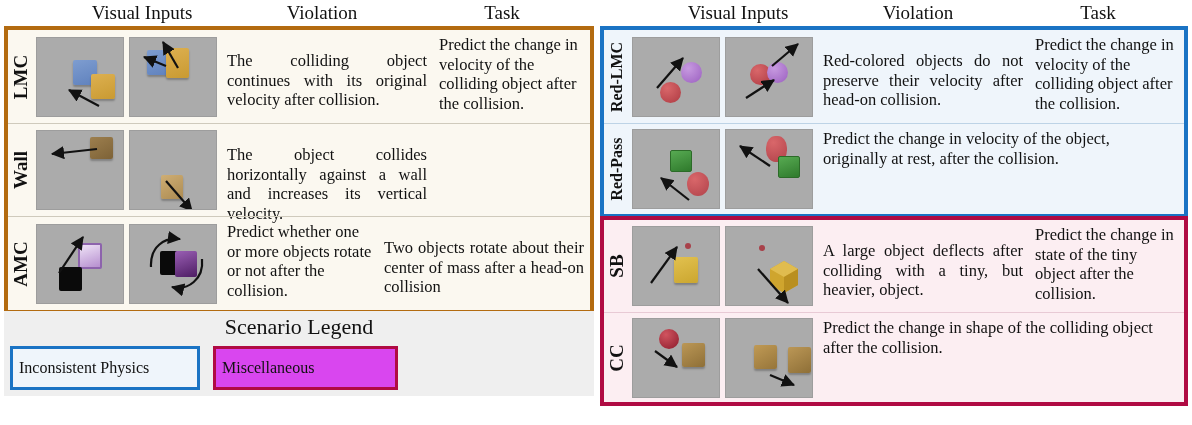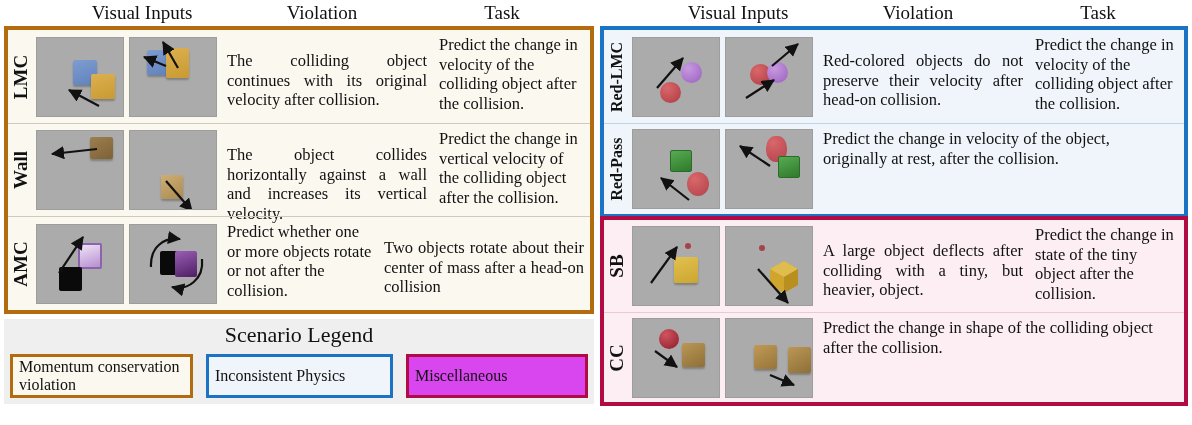--- a/index.html
+++ b/index.html
@@ -139,21 +139,20 @@
             <defs>
                 <marker id="ah4" markerWidth="7" markerHeight="7" refX="5.5" refY="3" orient="auto">
                   <path d="M0,0 L6,3 L0,6 z" fill="#111"></path>
                 </marker>
               </defs>
             <line x1="36" y1="50" x2="62" y2="80" stroke="#111" stroke-width="2.2" marker-end="url(#ah4)"></line>
           </svg>
         </div>
       </div>
       <div class="cell violation">The object collides horizontally against a wall and increases its vertical velocity.</div>
-      <div class="cell task">Predict the change in vertical velocity of the colliding object after the collision.</div>
     </div>
 
     <div class="srow" style="height:94px;">
       <div class="rowlabel">
         <span>AMC</span>
       </div>
       <div class="thumbs">
         <div class="thumb">
           <div class="obj sq" style="left:41px;top:18px;width:24px;height:26px;background:linear-gradient(160deg,#efe3f7,#b68fcf);border:2px solid #8d63ad;box-sizing:border-box;"></div>
           <div class="obj sq" style="left:22px;top:42px;width:23px;height:24px;background:#0a0a0a;"></div>
@@ -178,26 +177,23 @@
             <path d="M21,42 C20,22 34,12 50,14" fill="none" stroke="#111" stroke-width="2.2" marker-end="url(#ah6)"></path>
             <path d="M72,34 C74,54 58,66 42,62" fill="none" stroke="#111" stroke-width="2.2" marker-end="url(#ah6)"></path>
           </svg>
         </div>
       </div>
       <div class="cell task">Predict whether one or more objects rotate or not after the collision.</div>
       <div class="cell violation">Two objects rotate about their center of mass after a head-on collision</div>
     </div>
   </div>
 
-  <div class="legend" style="left:4px;top:319px;width:590px;height:85px;">
+  <div class="legend" style="left:4px;top:311px;width:590px;height:85px;">
     <div class="legend-title">Scenario Legend</div>
     <div class="legend-items">
-      <div class="lg-box orange">
-        <span>Momentum conservation violation</span>
-      </div>
       <div class="lg-box blue">
         <span>Inconsistent Physics</span>
       </div>
       <div class="lg-box crimson">
         <span>Miscellaneous</span>
       </div>
     </div>
   </div>
 
   <div class="panel blue" style="left:600px;top:26px;width:588px;height:192px;">

